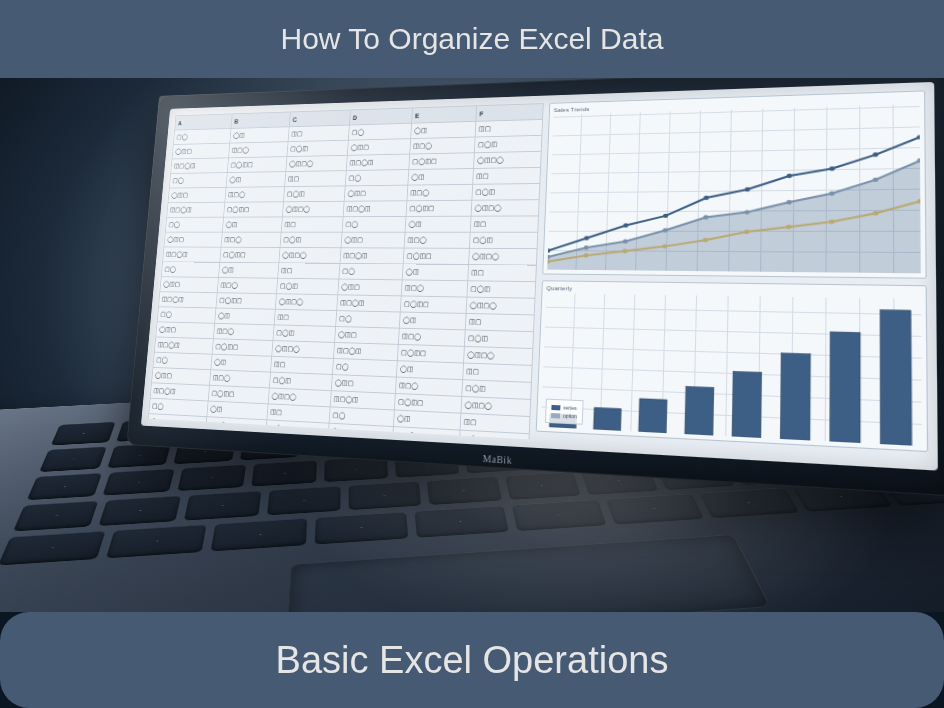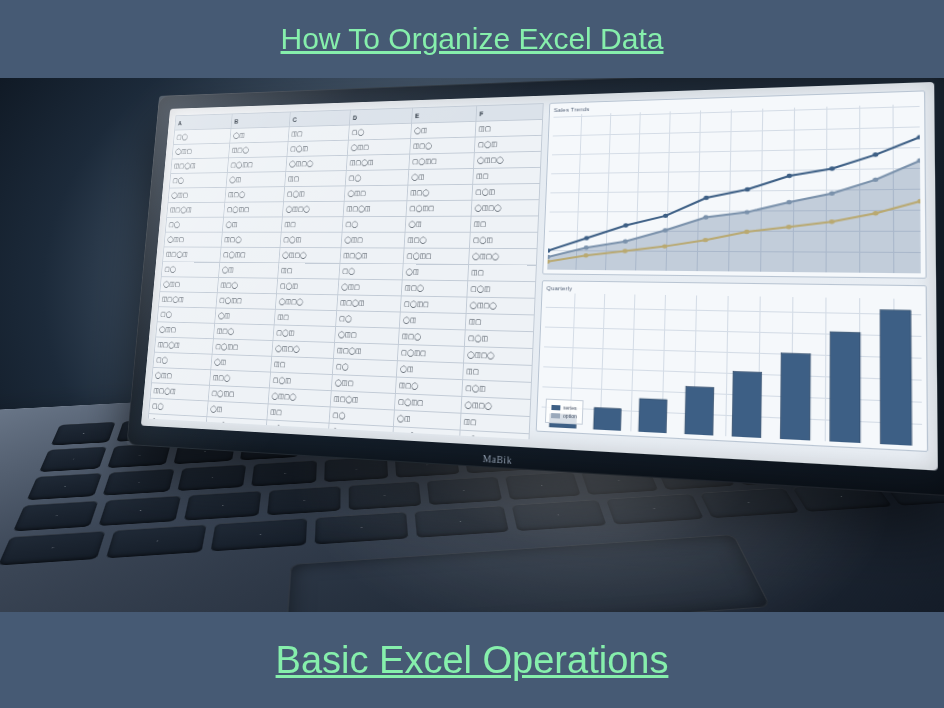--- a/index.html
+++ b/index.html
@@ -6,35 +6,35 @@
   body {
     width: 944px;
     height: 708px;
     overflow: hidden;
     font-family: Arial, Helvetica, sans-serif;
     background: #0a1622;
   }
   .banner {
     width: 100%;
     background: #465a74;
-    color: #86efac;
+    color: #e5e5e5;
     display: flex;
     align-items: center;
     justify-content: center;
-    text-decoration: underline;
   }
   .top-banner {
     height: 78px;
     font-size: 30px;
     font-weight: 400;
   }
   .bottom-banner {
     height: 96px;
     font-size: 38px;
     font-weight: 400;
+    border-radius: 29px;
   }
   .hero {
     position: relative;
     width: 944px;
     height: 534px;
     background: radial-gradient(ellipse 70% 90% at 50% 40%, #9eb0c4 0%, #5a6d82 30%, #1c2a3a 65%, #060c14 100%);
     overflow: hidden;
   }
   
   .laptop-wrap {

